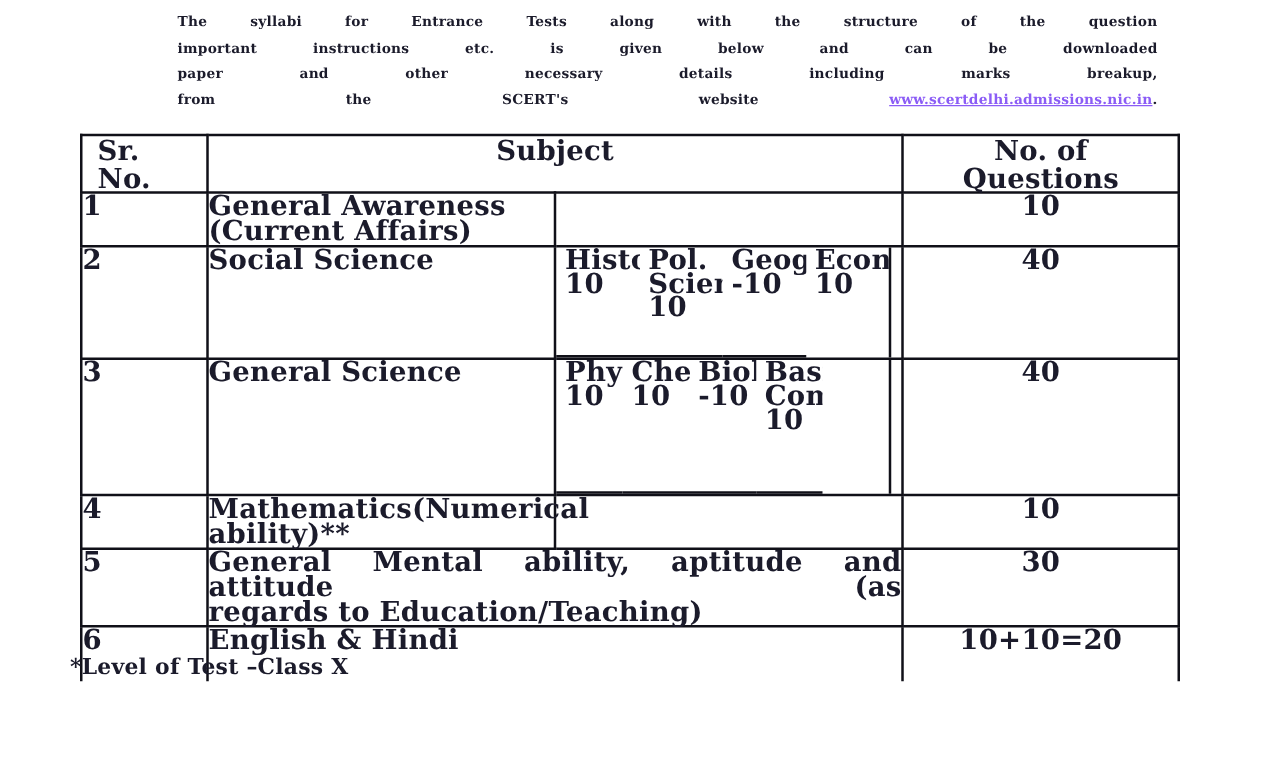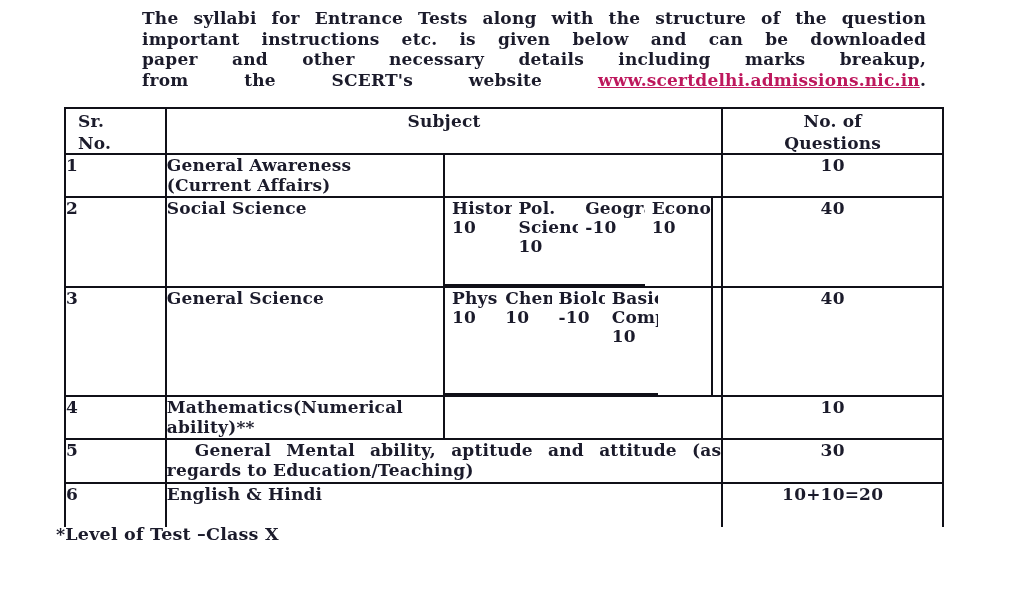--- a/index.html
+++ b/index.html
@@ -10,39 +10,39 @@
     font-weight: bold;
     color: #1b1b2b;
     position: relative;
     overflow: hidden;
   }
 
   
   .intro {
     position: absolute;
     left: 142px; top: 8px; width: 784px;
-    font-size: 17px; line-height: 20.5px;
+    font-size: 11px; line-height: 20.5px;
     letter-spacing: 0.2px;
   }
   .pline { text-align: justify; text-align-last: justify; }
   .pline-last { text-align: left; }
   .doc-link {
-    color: #be185d;
+    color: #8b5cf6;
     text-decoration: underline;
     cursor: pointer;
   }
 
   
   table.syllabus {
     position: absolute;
     left: 64px; top: 107px;
     border-collapse: collapse;
     table-layout: fixed;
     width: 880px;
-    font-size: 17px;
+    font-size: 22px;
     letter-spacing: 0.2px;
   }
   table.syllabus td {
     border: 2px solid #101018;
     vertical-align: top;
     padding: 0;
     line-height: 20px;
   }
   tr.header-row { height: 41px; }
   td.c-sr  { width: 61px; }
@@ -50,21 +50,21 @@
   td.c-s2  { width: 325px; }
   td.c-q   { width: 136px; }
 
   .hdr-sr div { padding-left: 12px; padding-top: 2px; }
   .hdr-subject { text-align: center; padding-top: 2px !important; }
   .hdr-q { text-align: center; margin-top: 48px; }
   .hdr-q div { padding-top: 2px; }
 
   td.sr-cell { padding: 2px 0 0 12px; }
   td.subject-cell { padding: 2px 6px 0 7px; }
-  td.subject-cell .jline { text-align: justify; text-align-last: justify; padding-left: 28px; }
+  td.subject-cell .jline { text-align: justify; text-align-last: justify; }
   td.subcol-cell { position: relative; }
   td.q-cell { text-align: center; padding-top: 2px; border-radius: 13px; }
 
   .substack {
     position: absolute;
     top: 0; left: 0; right: 8px; bottom: 0;
     border-right: 2px solid #101018;
     display: flex; flex-direction: row;
   }
   .substack > div {

